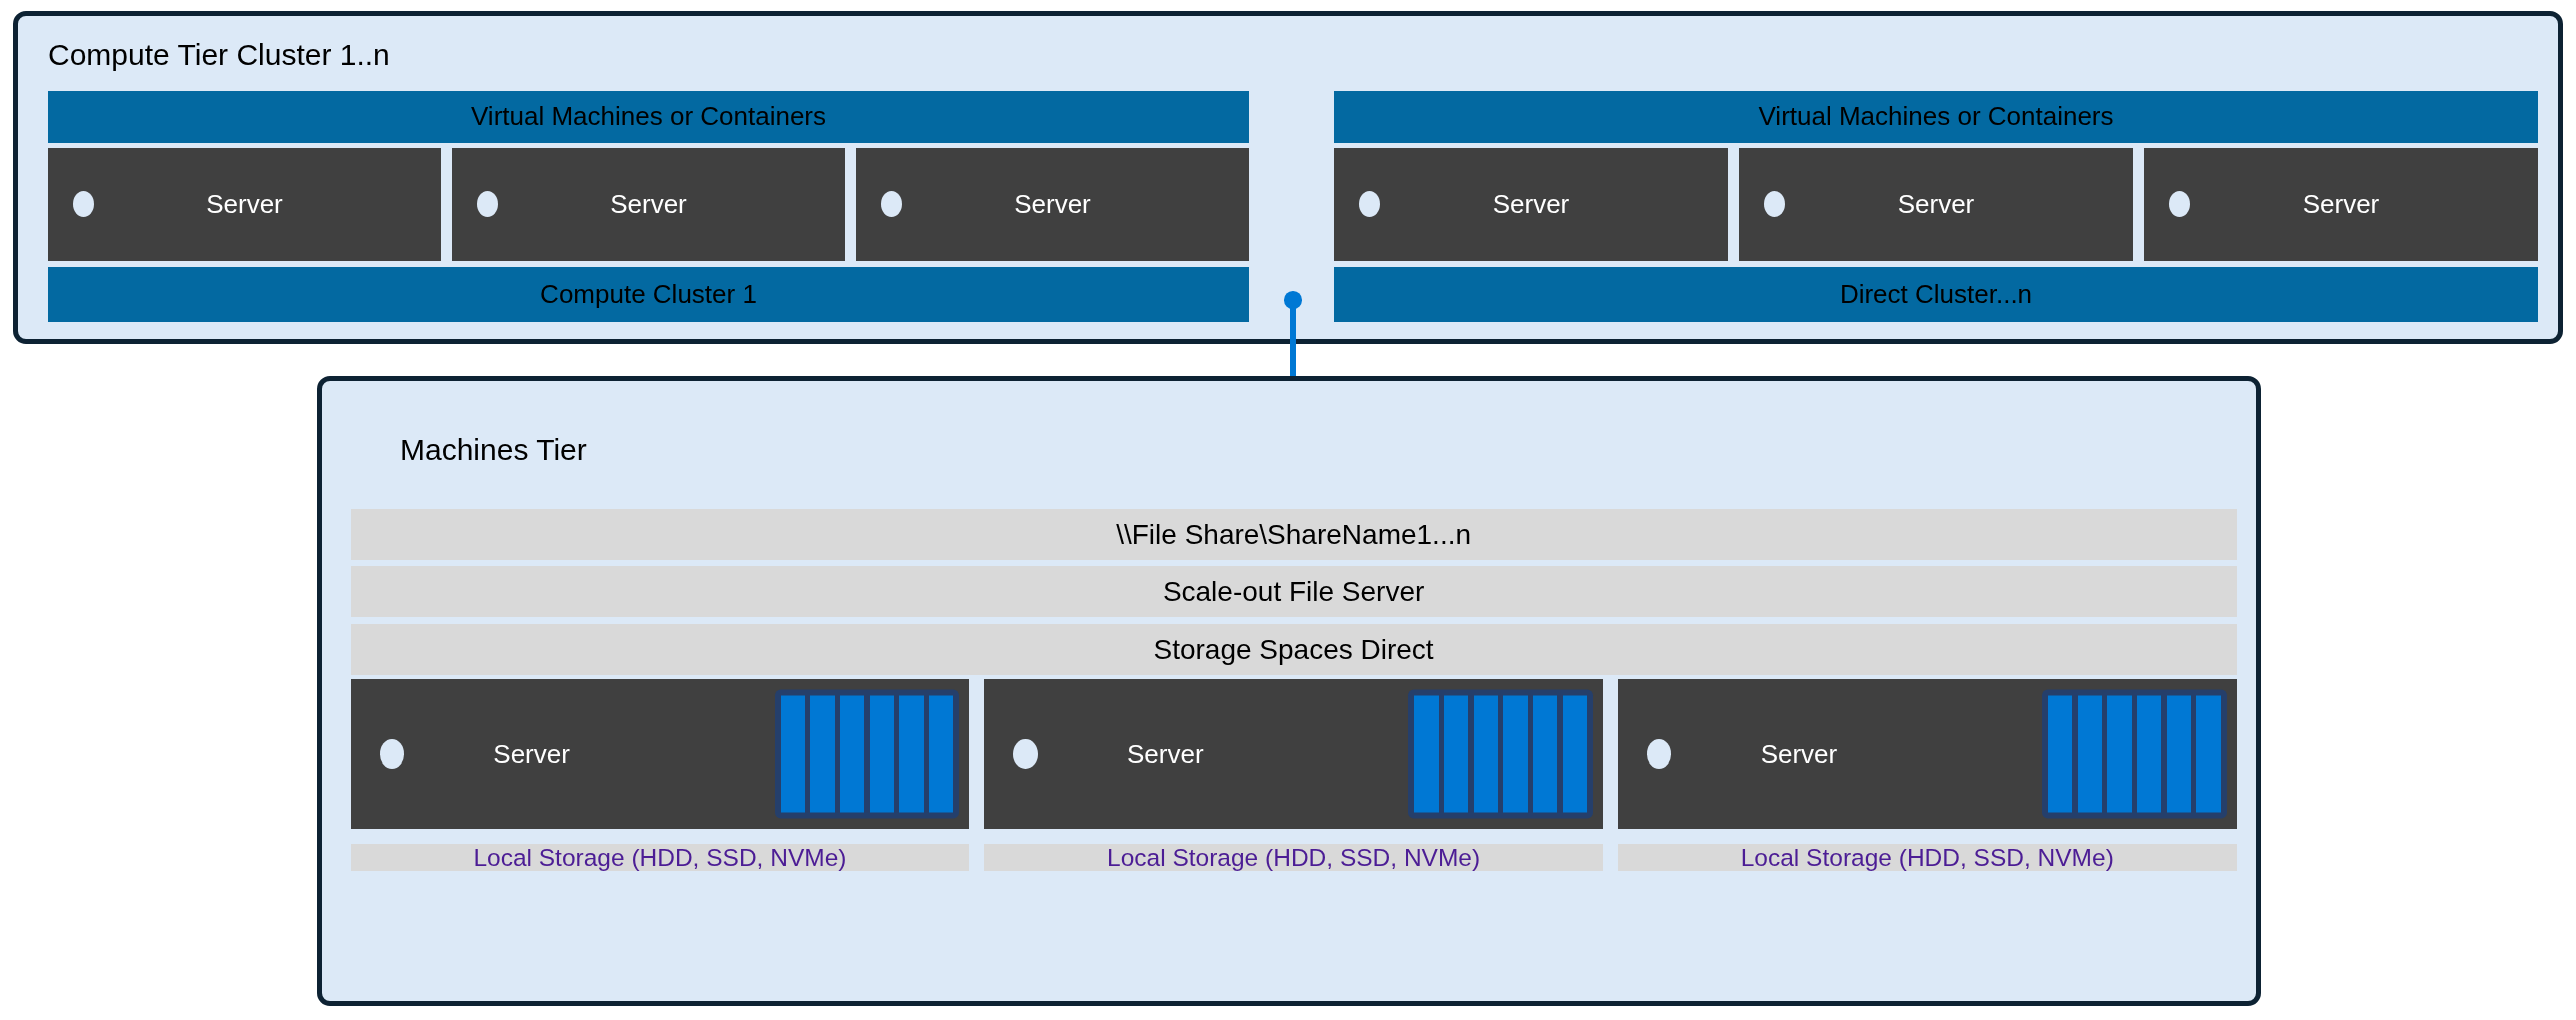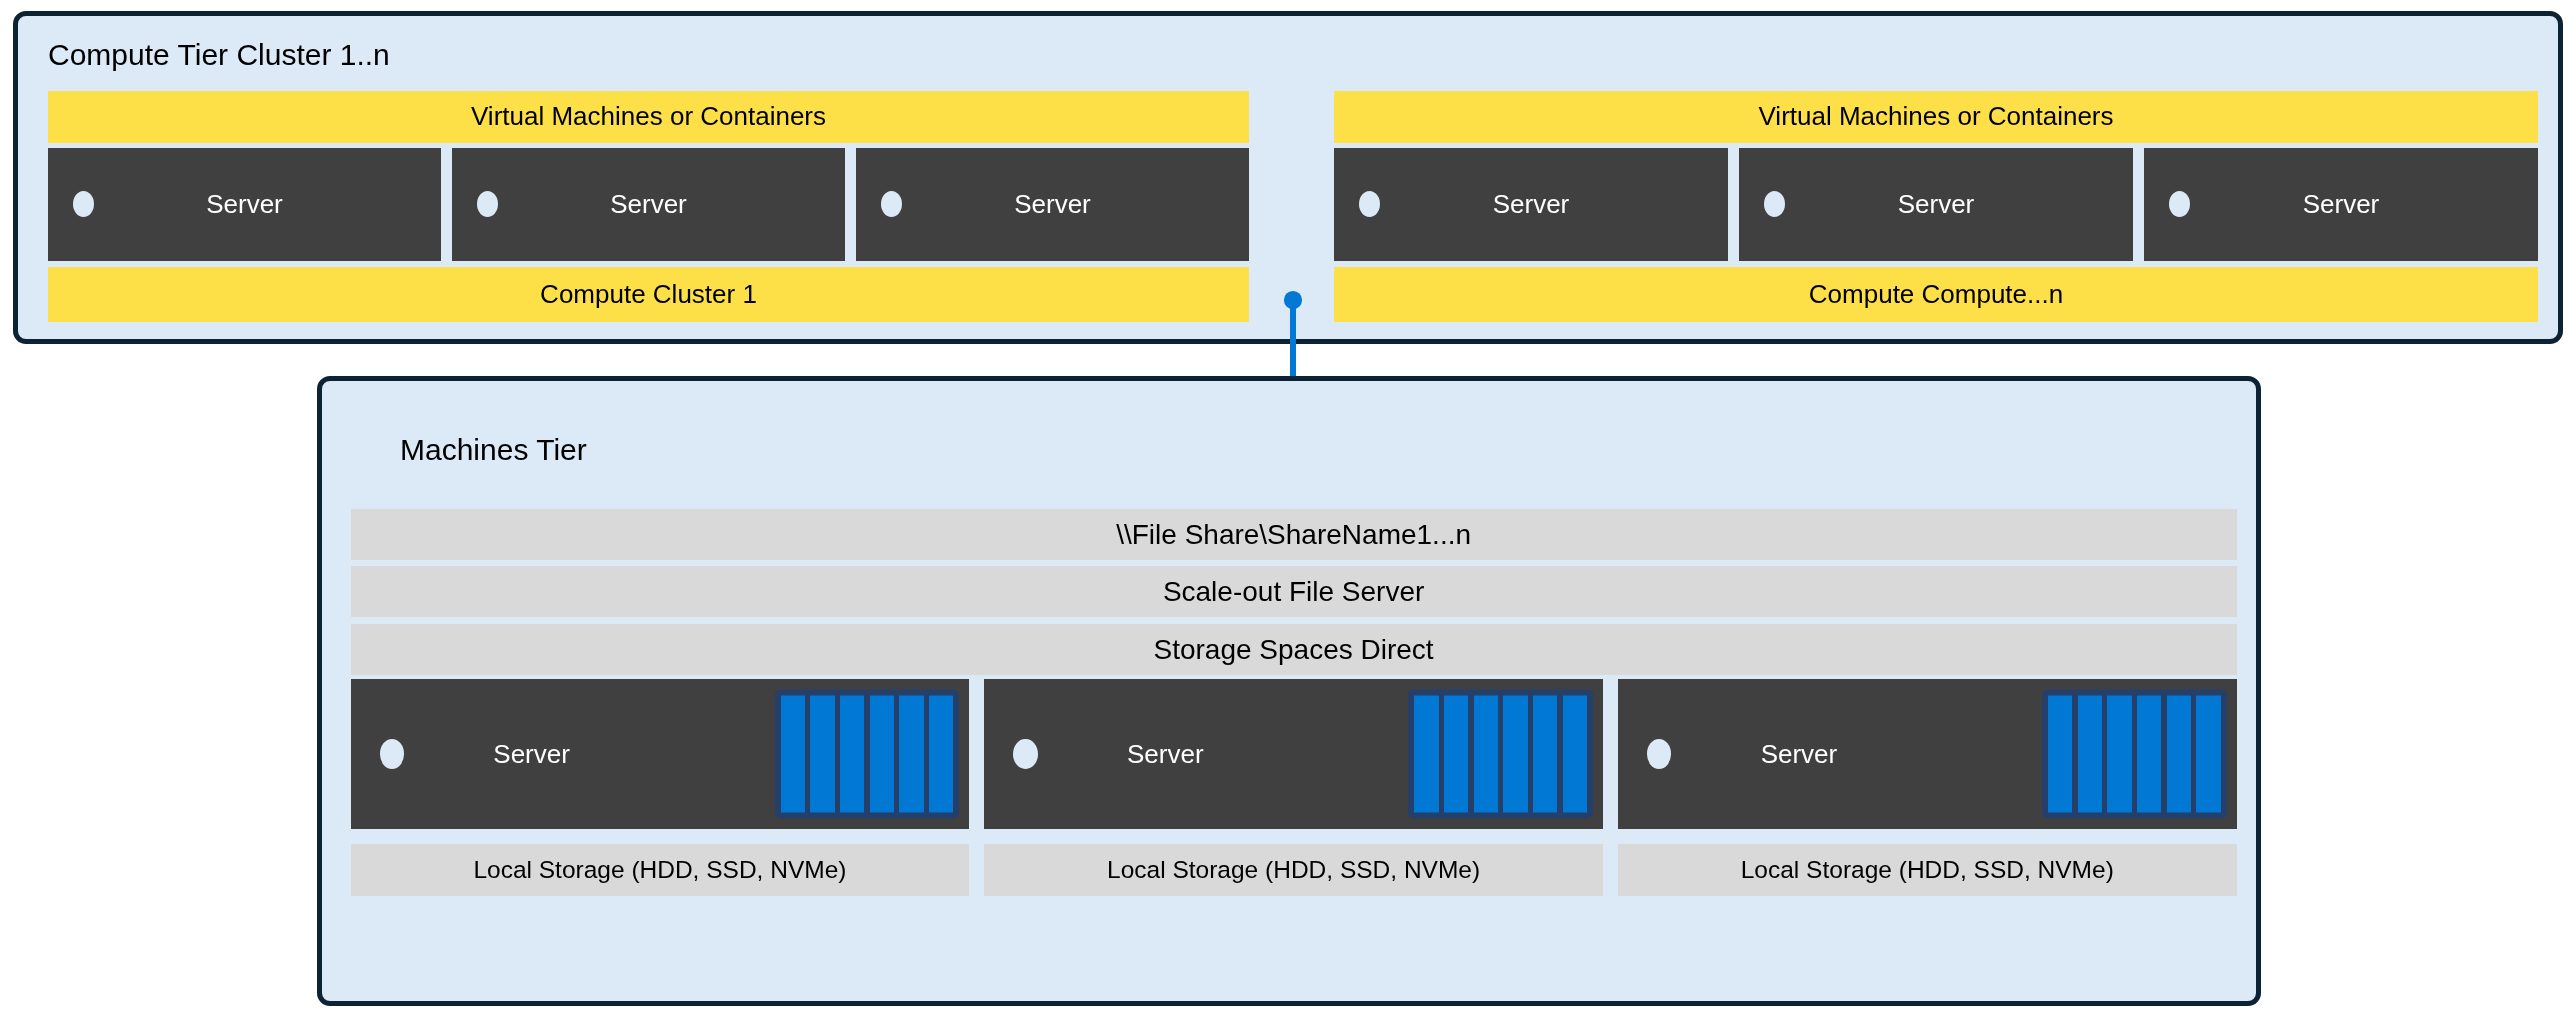--- a/index.html
+++ b/index.html
@@ -12,21 +12,21 @@
   #storage-tier{left:317px;top:376px;width:1944px;height:630px;}
 
   .tier-title{position:absolute;color:#000000;font-size:30px;line-height:1;white-space:nowrap;}
   #compute-title{left:30px;top:24.5px;}
   #storage-title{left:78px;top:54px;}
 
   .cluster{position:absolute;top:75px;height:246px;}
   #cluster-left{left:30px;width:1201px;}
   #cluster-right{left:1316px;width:1204px;}
 
-  .gray-bar{position:absolute;left:0;right:0;background:#fde047;color:#000000;
+  .gray-bar{position:absolute;left:0;right:0;background:#0369a1;color:#000000;
             display:flex;align-items:center;justify-content:center;
             font-size:26px;text-align:center;box-sizing:border-box;}
   .cluster .bar-top{top:0;height:52px;}
   .cluster .bar-bottom{top:176px;height:55px;}
 
   .srv-row{position:absolute;top:57px;left:0;right:0;height:113px;display:flex;gap:11px;}
   .server{flex:1;background:#404040;position:relative;display:flex;align-items:center;}
   .server .led{position:absolute;background:#dce9f7;border-radius:50%;}
   .server .srv-label{width:100%;text-align:center;color:#ffffff;font-size:26px;}
 
@@ -53,21 +53,21 @@
   .storage-node{flex:1;display:flex;flex-direction:column;}
   .storage-node .node-body{height:150px;background:#404040;position:relative;display:flex;align-items:center;}
   .storage-node .node-body .led{position:absolute;left:29px;top:50%;transform:translateY(-50%);
                                 width:24.5px;height:30px;background:#dce9f7;border-radius:50%;}
   .storage-node .node-body .srv-label{position:absolute;left:76px;top:50%;transform:translateY(-50%);
                                       width:210px;text-align:center;color:#ffffff;font-size:26px;}
   .disk-bay{position:absolute;right:10px;top:50%;transform:translateY(-50%);
             height:129px;background:#253F6B;border-radius:5.8px;display:flex;
             padding:5.8px;gap:5.2px;box-sizing:border-box;}
   .disk{width:24.5px;background:#0078d4;}
-  .storage-node .node-footer{margin-top:15px;height:52px;background:#d9d9d9;color:#000000;
+  .storage-node .node-footer{margin-top:15px;height:27px;background:#d9d9d9;color:#4c1d95;
                              display:flex;align-items:center;justify-content:center;font-size:24.5px;}
 </style>
 </head>
 <body>
 
 <div class="tier" id="compute-tier">
 
   <div class="tier-title" id="compute-title">Compute Tier Cluster 1..n</div>
 
   <div class="cluster" id="cluster-left">
@@ -102,21 +102,21 @@
       <div class="server">
         <span class="led"></span>
         <span class="srv-label">Server</span>
       </div>
       <div class="server">
         <span class="led"></span>
         <span class="srv-label">Server</span>
       </div>
     </div>
 
-    <div class="gray-bar bar-bottom">Compute Compute...n</div>
+    <div class="gray-bar bar-bottom">Direct Cluster...n</div>
   </div>
 </div>
 
 <div id="connector">
   <span class="dot dot-top"></span>
   <span class="line"></span>
   <span class="dot dot-bottom"></span>
 </div>
 
 <svg id="folder-icon" viewBox="0 0 185 122">

